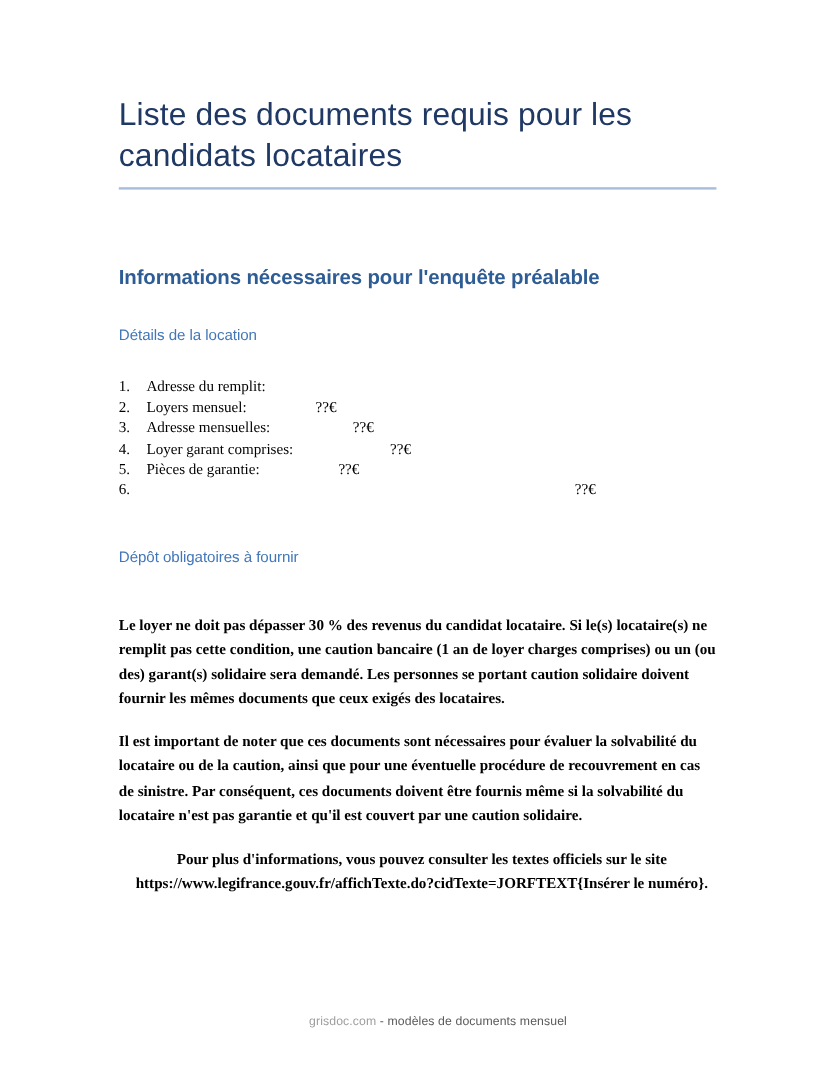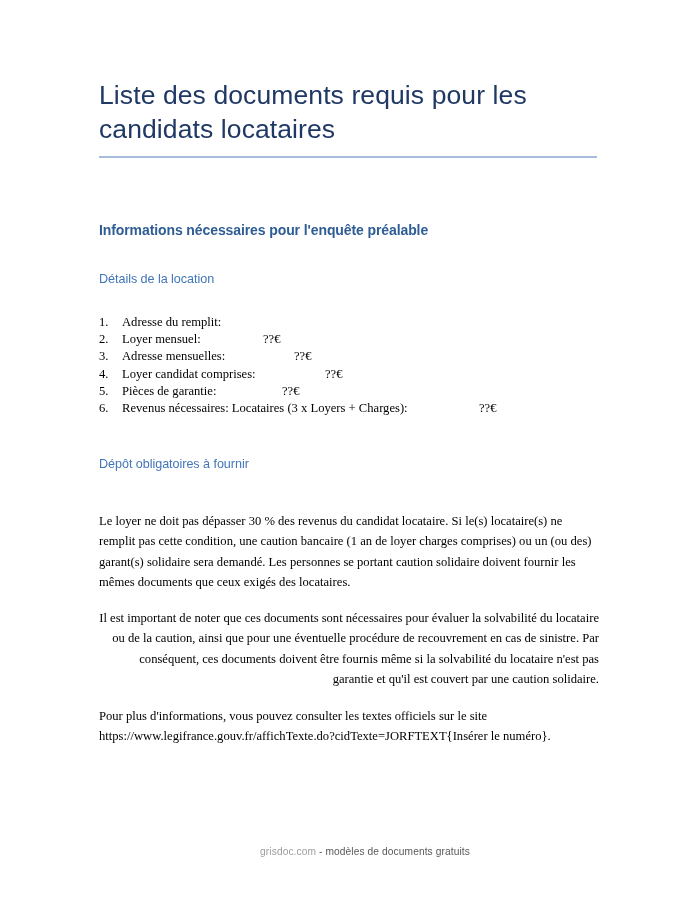--- a/index.html
+++ b/index.html
@@ -40,21 +40,21 @@
     left: 99px;
     top: 156px;
     width: 498px;
     height: 2px;
     background: #A8BCDC;
   }
   .section-heading {
     position: absolute;
     left: 99px;
     font-family: "Liberation Sans", sans-serif;
-    font-size: 14px;
+    font-size: 17px;
     font-weight: bold;
     color: #2E5C94;
     letter-spacing: -0.1px;
     white-space: nowrap;
   }
   .sub-heading {
     position: absolute;
     left: 99px;
     font-family: "Liberation Sans", sans-serif;
     font-size: 12.6px;
@@ -104,24 +104,25 @@
 
   .body-para {
     position: absolute;
     left: 99px;
     width: 500px;
     font-family: "Liberation Serif", serif;
     font-size: 12.6px;
     line-height: 20.5px;
     color: #000000;
     text-align: left;
+    font-weight: bold;
   }
   #para-1 { top: 498px; }
-  #para-2 { top: 595px; text-align: right; }
-  #para-3 { top: 693px; width: 505px; }
+  #para-2 { top: 595px; }
+  #para-3 { top: 693px; width: 505px; text-align: center; }
 
   .footer {
     position: absolute;
     left: 0;
     top: 846px;
     width: 695px;
     text-align: center;
     font-family: "Liberation Sans", sans-serif;
     font-size: 10.2px;
     color: #595959;
@@ -148,51 +149,50 @@
 
   <div class="sub-heading" id="heading-details">Détails de la location</div>
 
   <ol class="req-list" id="requirements-list">
       <li class="req-item">
         <span class="req-num">1.</span>
         <span class="req-label">Adresse du remplit:</span>
       </li>
       <li class="req-item">
         <span class="req-num">2.</span>
-        <span class="req-label">Loyer mensuel:</span>
+        <span class="req-label">Loyers mensuel:</span>
         <span class="req-value" style="left: 164px;">??€</span>
       </li>
       <li class="req-item">
         <span class="req-num">3.</span>
         <span class="req-label">Adresse mensuelles:</span>
         <span class="req-value" style="left: 195px;">??€</span>
       </li>
       <li class="req-item">
         <span class="req-num">4.</span>
-        <span class="req-label">Loyer candidat comprises:</span>
+        <span class="req-label">Loyer garant comprises:</span>
         <span class="req-value" style="left: 226px;">??€</span>
       </li>
       <li class="req-item">
         <span class="req-num">5.</span>
         <span class="req-label">Pièces de garantie:</span>
         <span class="req-value" style="left: 183px;">??€</span>
       </li>
       <li class="req-item">
         <span class="req-num">6.</span>
-        <span class="req-label">Revenus nécessaires: Locataires (3 x Loyers + Charges):</span>
         <span class="req-value" style="left: 380px;">??€</span>
       </li>
     </ol>
 
   <div class="sub-heading" id="heading-pieces">Dépôt obligatoires à fournir</div>
 
   <p class="body-para" id="para-1">Le loyer ne doit pas dépasser 30 % des revenus du candidat locataire. Si le(s) locataire(s) ne remplit pas cette condition, une caution bancaire (1 an de loyer charges comprises) ou un (ou des) garant(s) solidaire sera demandé. Les personnes se portant caution solidaire doivent fournir les mêmes documents que ceux exigés des locataires.</p>
 
   <p class="body-para" id="para-2">Il est important de noter que ces documents sont nécessaires pour évaluer la solvabilité du locataire ou de la caution, ainsi que pour une éventuelle procédure de recouvrement en cas de sinistre. Par conséquent, ces documents doivent être fournis même si la solvabilité du locataire n'est pas garantie et qu'il est couvert par une caution solidaire.</p>
 
   <p class="body-para" id="para-3">Pour plus d'informations, vous pouvez consulter les textes officiels sur le site https://www.legifrance.gouv.fr/affichTexte.do?cidTexte=JORFTEXT{Insérer le numéro}.</p>
 
   <div class="footer">
     <span class="footer-brand">grisdoc.com</span>
-    <span class="footer-tagline">- modèles de documents gratuits</span>
+    <span class="footer-tagline">- modèles de documents mensuel</span>
   </div>
 
 </div>
 
 </body></html>

